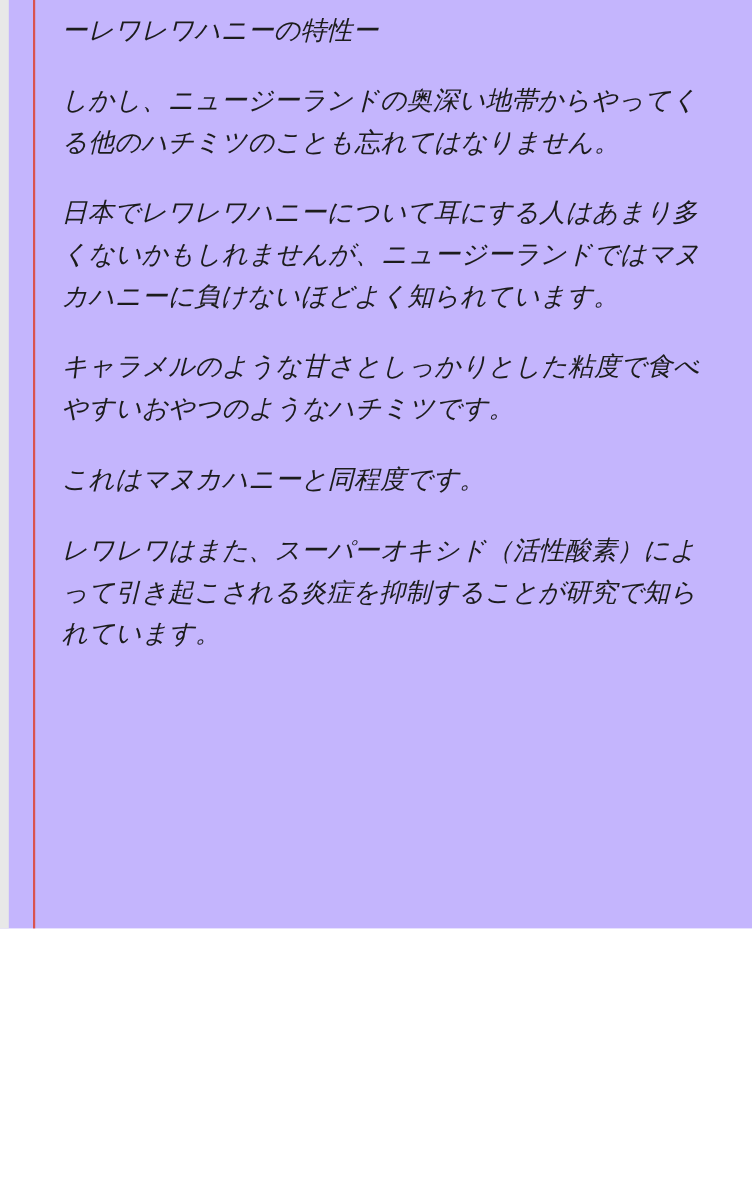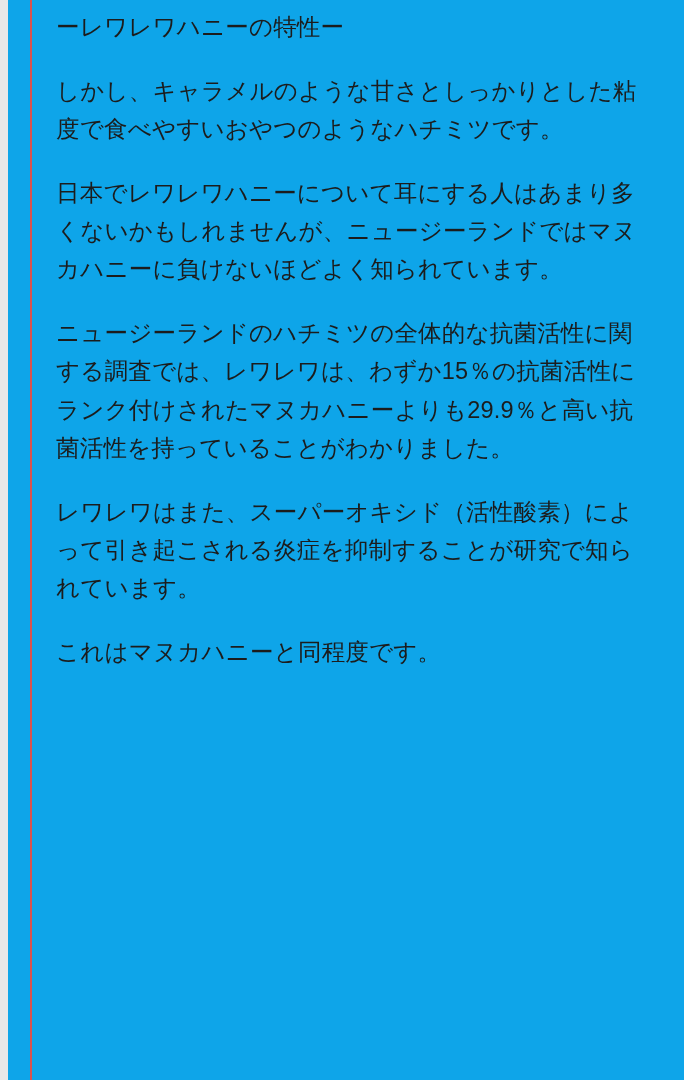--- a/index.html
+++ b/index.html
@@ -9,23 +9,24 @@
   body {
     width: 684px;
     height: 1080px;
     background: #ffffff;
     font-family: "Liberation Sans", "DejaVu Sans", sans-serif;
     overflow: hidden;
   }
   .page {
     position: relative;
     width: 684px;
-    height: 1080px;
-    background: #0ea5e9;
+    height: 844px;
+    background: #c4b5fd;
     box-sizing: border-box;
+    font-style: italic;
   }
   
   .left-edge-strip {
     position: absolute;
     left: 0;
     top: 0;
     width: 8px;
     height: 100%;
     background: #e8e8e8;
   }
@@ -64,20 +65,20 @@
 </head>
 <body>
 
 <div class="page">
 
   <div class="left-edge-strip"></div>
   <div class="red-rule"></div>
 
   <div class="content">
     <p class="para heading">ーレワレワハニーの特性ー</p>
-    <p class="para">しかし、キャラメルのような甘さとしっかりとした粘度で食べやすいおやつのようなハチミツです。</p>
+    <p class="para">しかし、ニュージーランドの奥深い地帯からやってくる他のハチミツのことも忘れてはなりません。</p>
     <p class="para">日本でレワレワハニーについて耳にする人はあまり多くないかもしれませんが、ニュージーランドではマヌカハニーに負けないほどよく知られています。</p>
-    <p class="para">ニュージーランドのハチミツの全体的な抗菌活性に関する調査では、レワレワは、わずか15％の抗菌活性にランク付けされたマヌカハニーよりも29.9％と高い抗菌活性を持っていることがわかりました。</p>
+    <p class="para">キャラメルのような甘さとしっかりとした粘度で食べやすいおやつのようなハチミツです。</p>
+    <p class="para">これはマヌカハニーと同程度です。</p>
     <p class="para">レワレワはまた、スーパーオキシド（活性酸素）によって引き起こされる炎症を抑制することが研究で知られています。</p>
-    <p class="para">これはマヌカハニーと同程度です。</p>
   </div>
 
 </div>
 
 </body></html>

